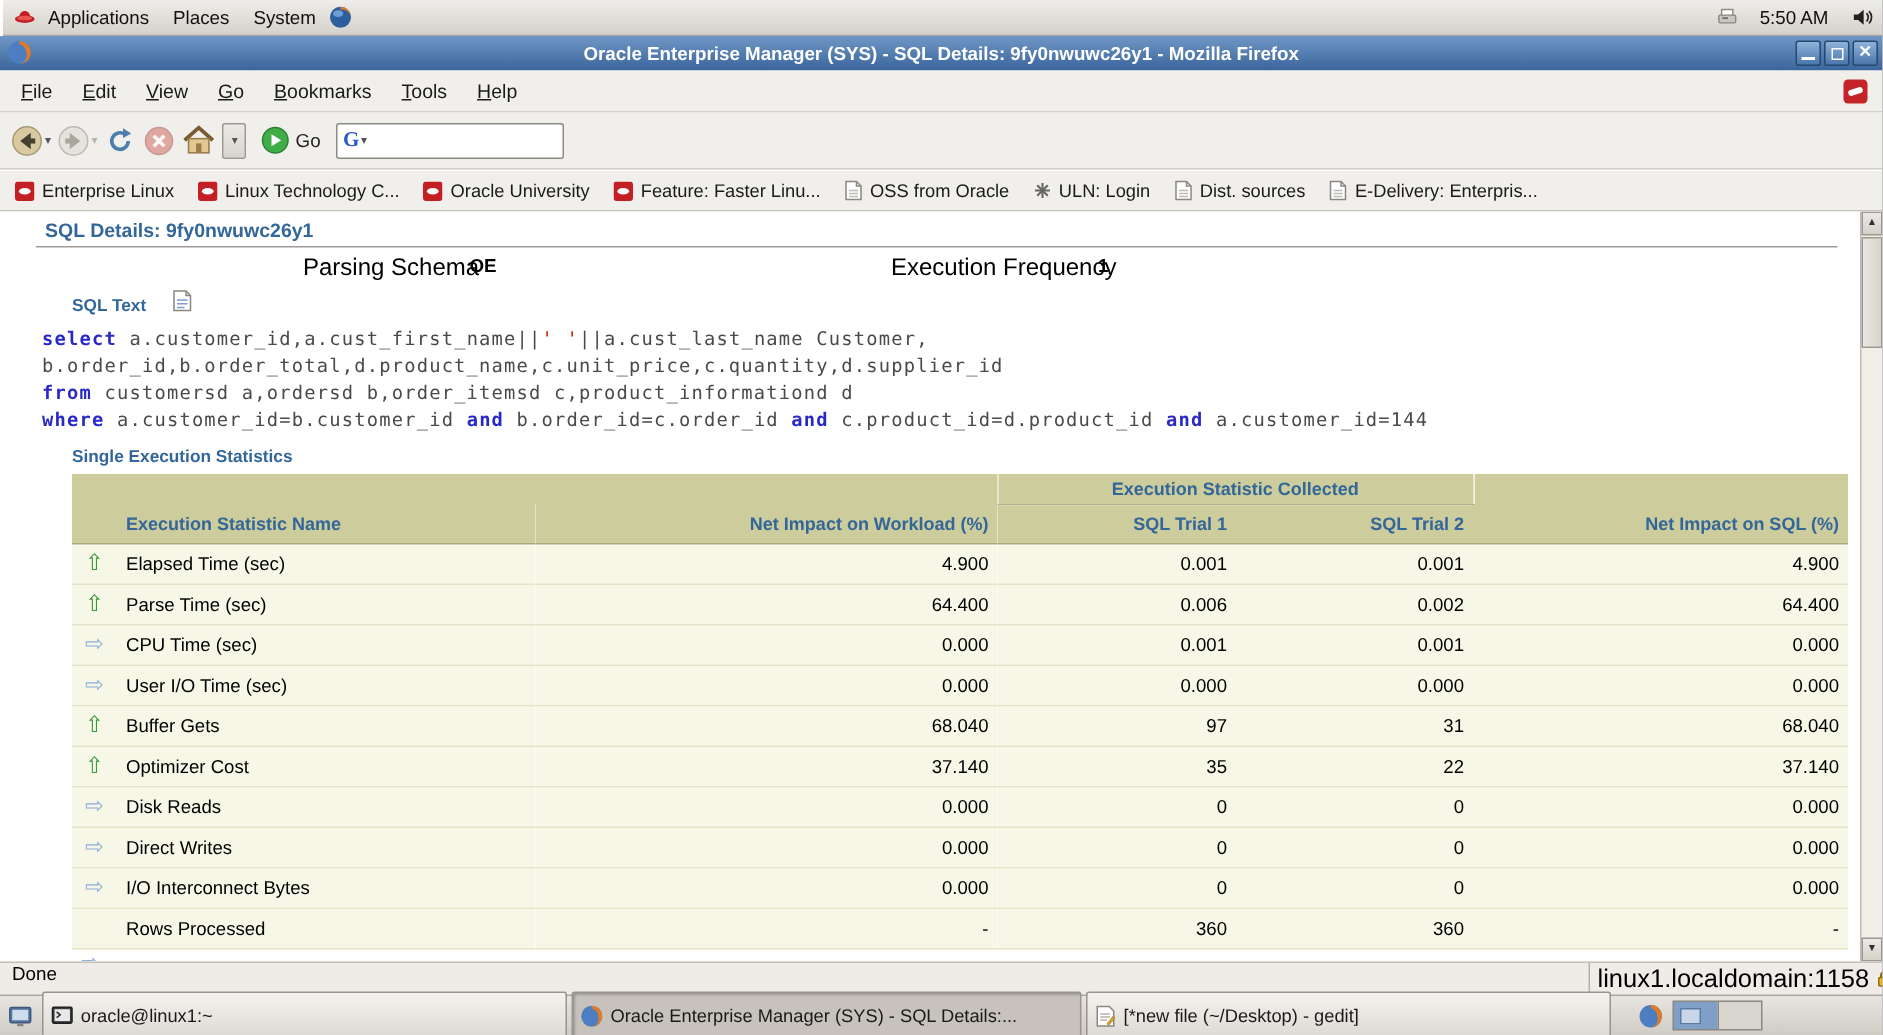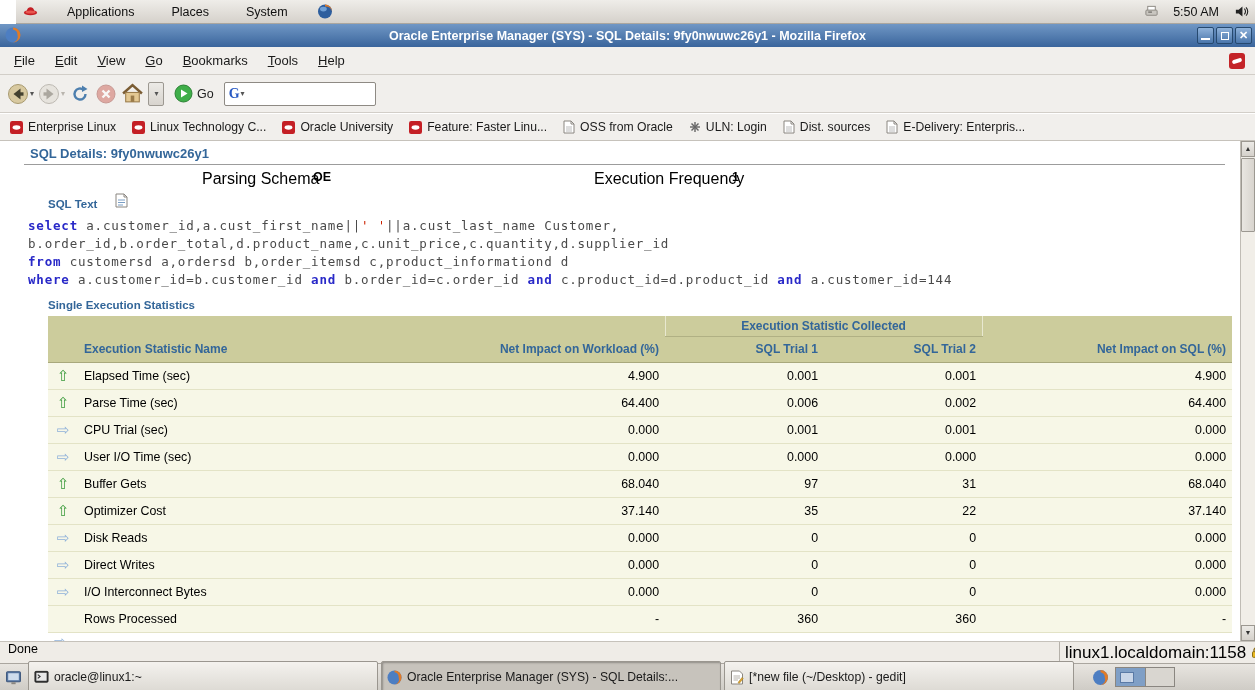--- a/index.html
+++ b/index.html
@@ -1,23 +1,23 @@
 <!DOCTYPE html>
 <html><head>
 <meta charset="utf-8">
 <style>
   * { margin:0; padding:0; box-sizing:border-box; }
   body { font-family:"Liberation Sans", sans-serif; background:#555; }
   .screen { position:relative; width:1255px; height:690px; background:#fff; overflow:hidden;
             font-family:"Liberation Sans", sans-serif; }
 
   
-  .gnome-panel { position:absolute; top:0; left:16px; right:0; height:24px;
+  .gnome-panel { position:absolute; top:0; left:2px; right:0; height:24px;
     background:linear-gradient(#efede9,#d5d1cb); border-bottom:1px solid #aaa69f;
-    display:flex; align-items:center; padding:0 6px;gap:21px; }
+    display:flex; align-items:center; padding:0 6px; }
   .panel-menu { display:flex; align-items:center; gap:5px; padding:0 8px; height:100%;
     font-size:12.5px; color:#111; cursor:default; }
   .panel-right { margin-left:auto; display:flex; align-items:center; gap:10px; }
   .clock { font-size:12.5px; color:#111; padding:0 4px; }
   .mini-icon { display:inline-flex; width:16px; height:16px; align-items:center; justify-content:center; }
 
   
   .titlebar { position:absolute; top:24px; left:0; right:0; height:23px;
     background:linear-gradient(#7097c5,#3a659c); display:flex; align-items:center; }
   .titlebar-title { position:absolute; left:0; right:0; text-align:center; color:#fff;
@@ -407,21 +407,21 @@
           <tr>
             <td class="c-icon"><span class="arr up">⇧</span></td>
             <td class="c-name">Parse Time (sec)</td>
             <td class="c-num">64.400</td>
             <td class="c-num">0.006</td>
             <td class="c-num">0.002</td>
             <td class="c-num">64.400</td>
           </tr>
           <tr>
             <td class="c-icon"><span class="arr right">⇨</span></td>
-            <td class="c-name">CPU Trial (sec)</td>
+            <td class="c-name">CPU Time (sec)</td>
             <td class="c-num">0.000</td>
             <td class="c-num">0.001</td>
             <td class="c-num">0.001</td>
             <td class="c-num">0.000</td>
           </tr>
           <tr>
             <td class="c-icon"><span class="arr right">⇨</span></td>
             <td class="c-name">User I/O Time (sec)</td>
             <td class="c-num">0.000</td>
             <td class="c-num">0.000</td>

